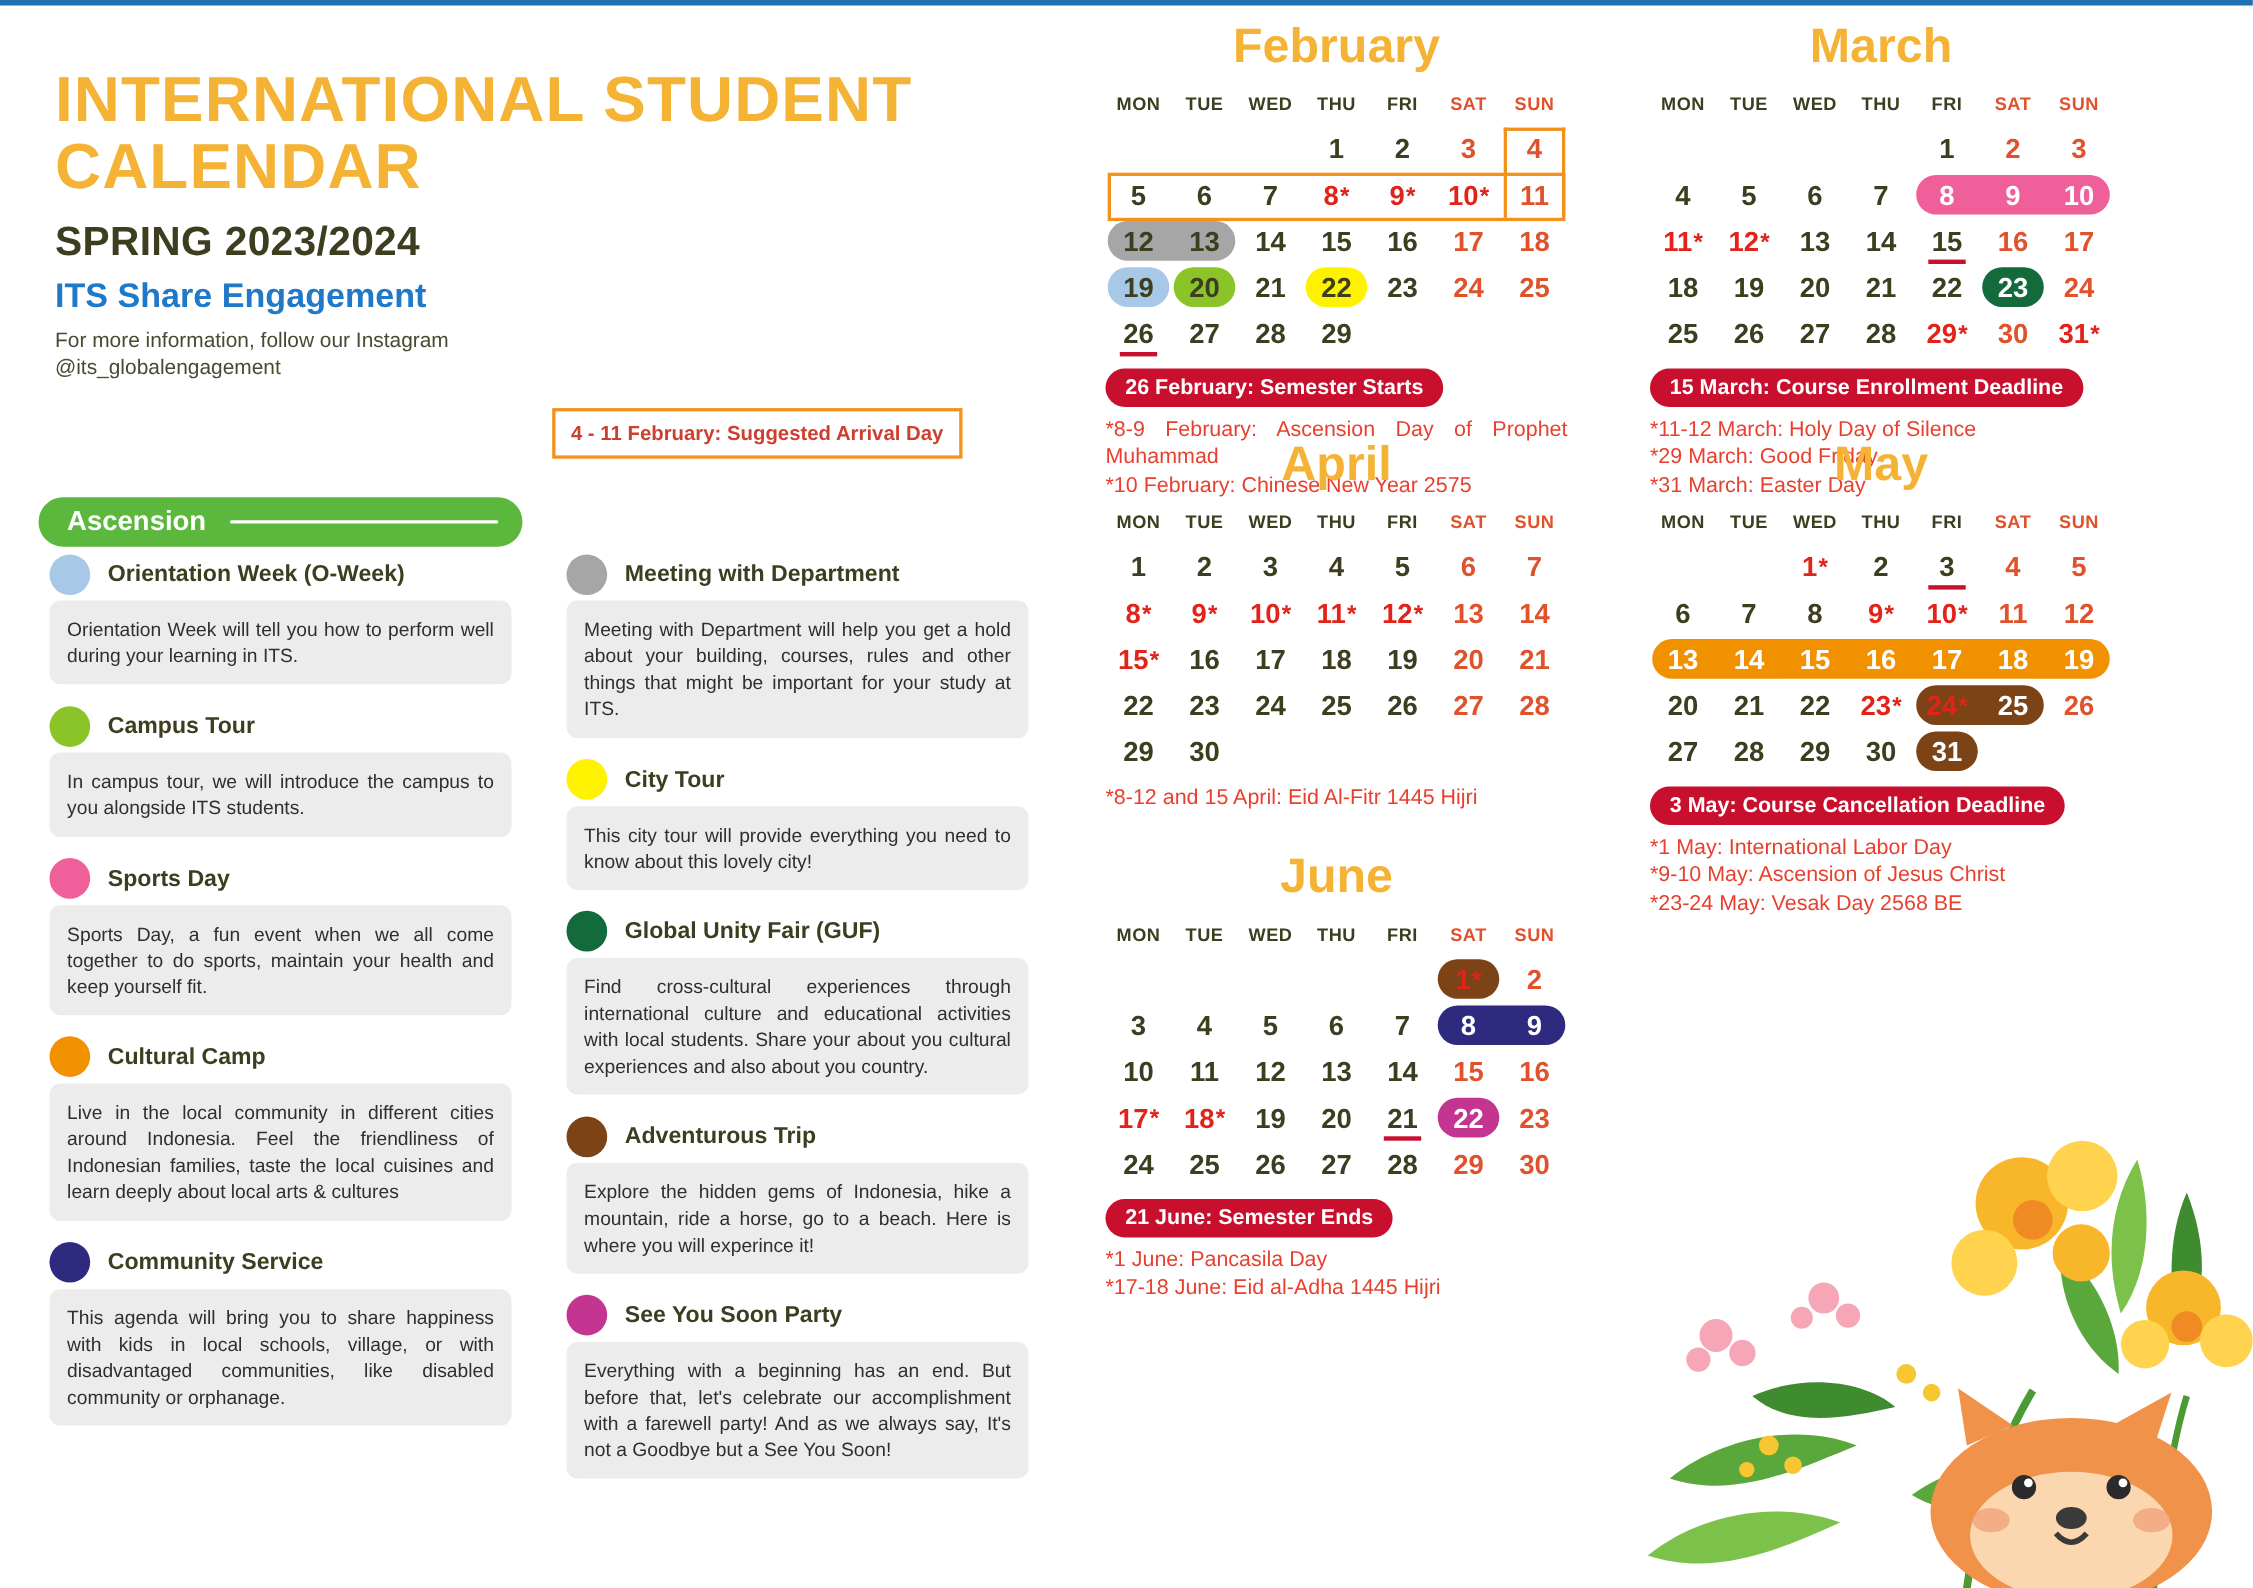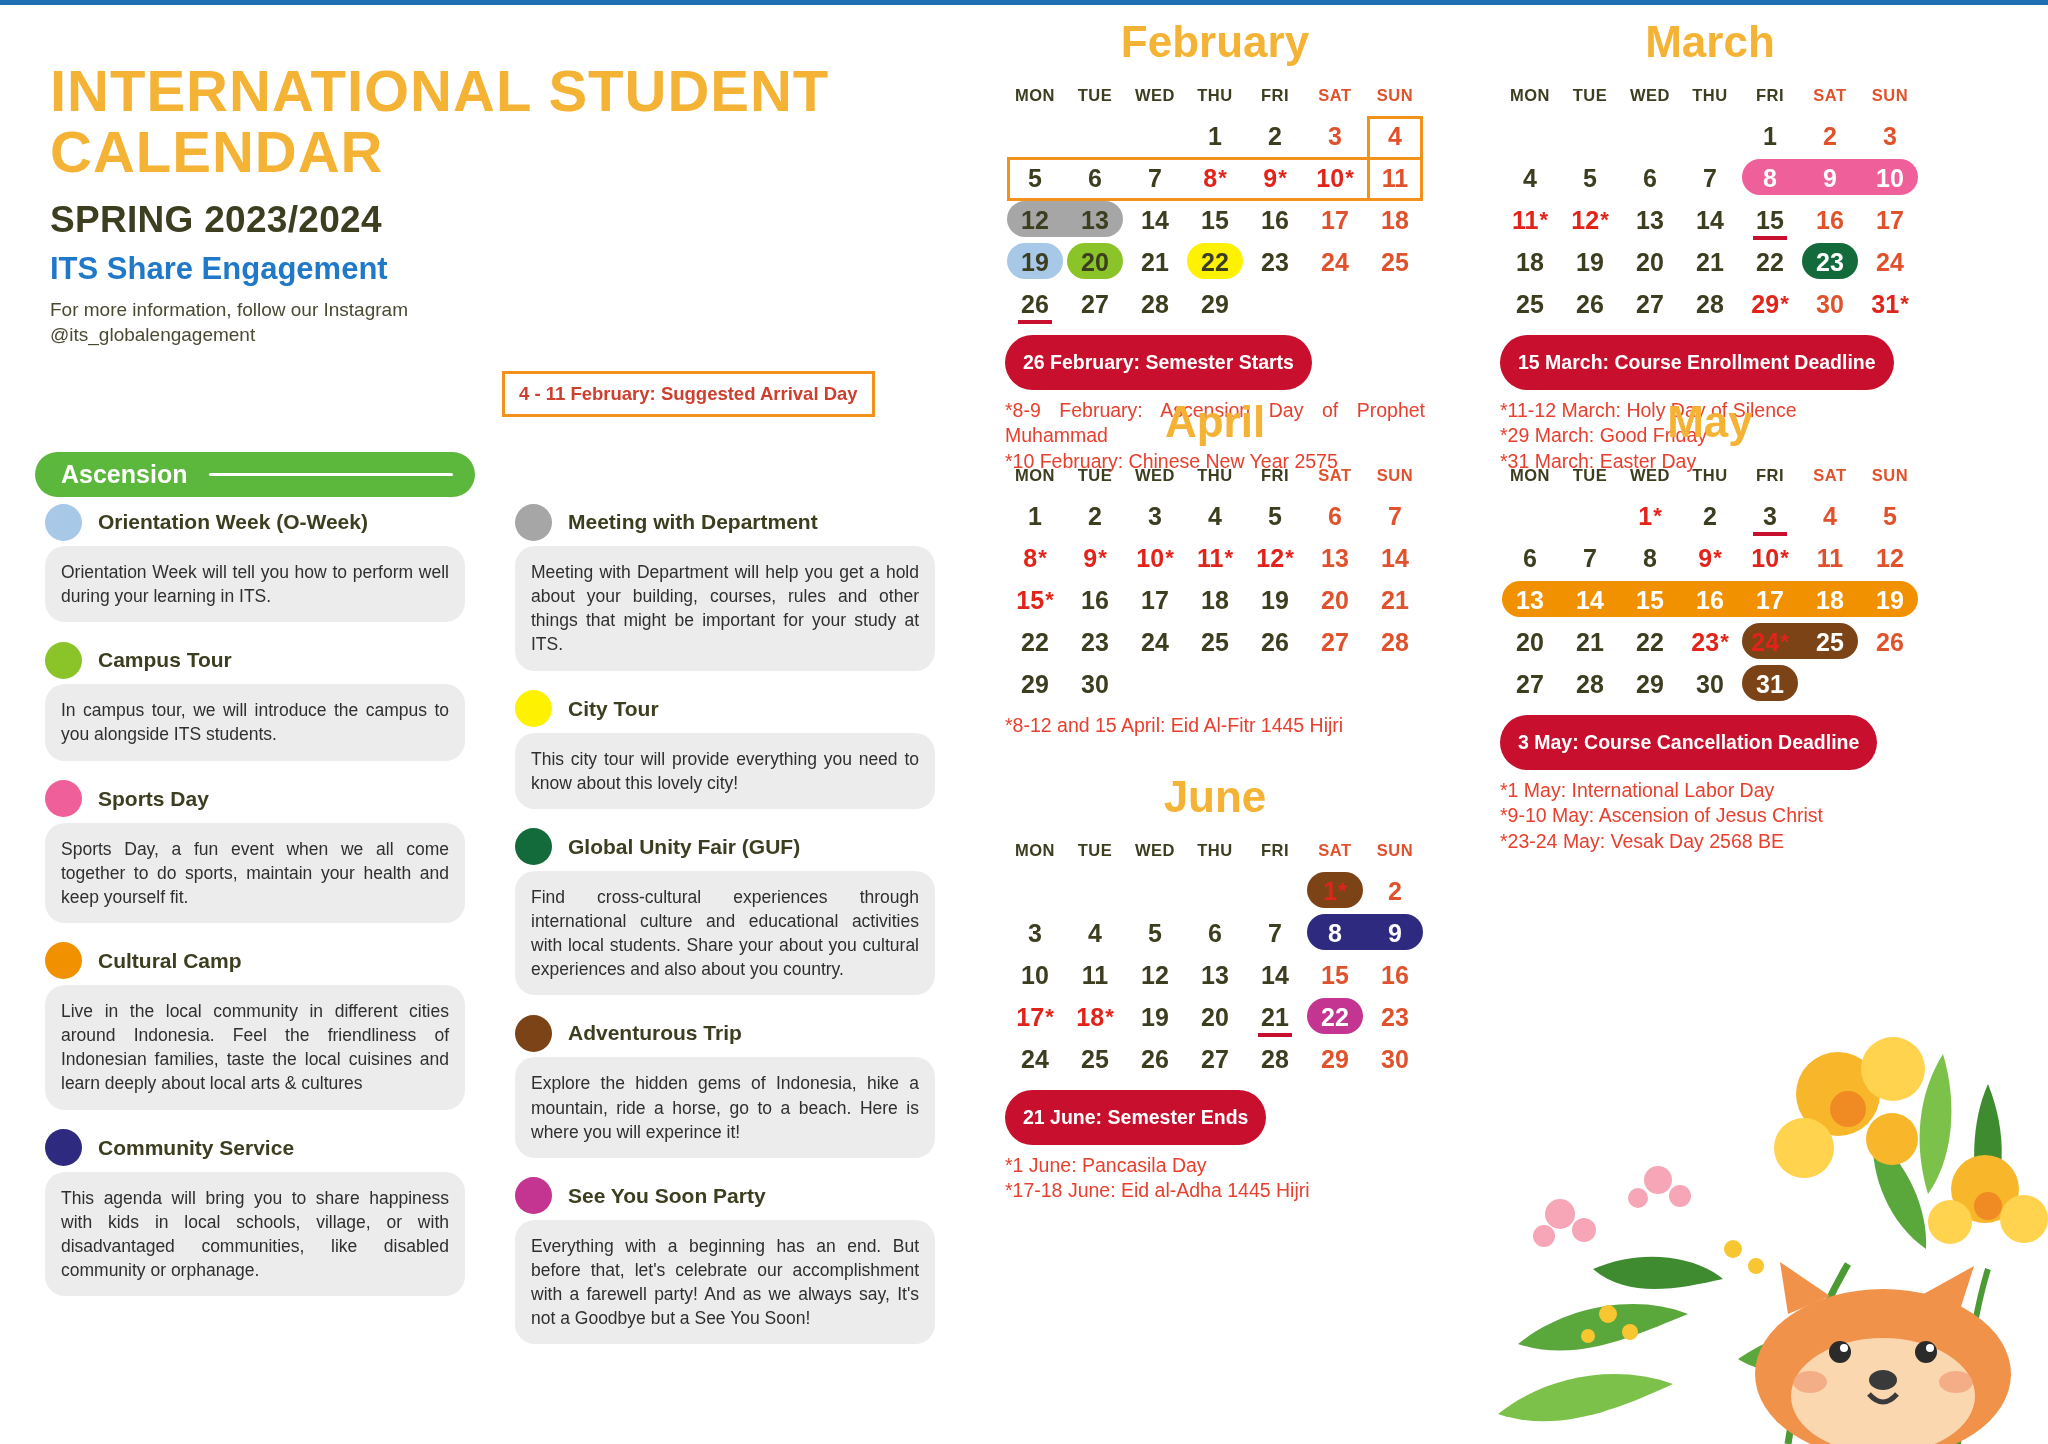--- a/index.html
+++ b/index.html
@@ -41,21 +41,21 @@
 
   .cols { position:absolute; left: 35px; top: 500px; width: 930px; display:flex; gap: 30px;}
   .col { width: 440px; }
   .col.right { padding-top: 0px; }
 
   .act { position: relative; margin-bottom: 16px; }
   .act-title-row { display:flex; align-items:center; gap: 16px; height: 44px; padding-left: 10px;}
   .dot { width: 37px; height: 37px; border-radius: 50%; flex: 0 0 37px; }
   .act-title { font-size: 21px; font-weight: 800; color: #3d3d20; }
   .act-body {
-    background: #ececec; border-radius: 20px; padding: 14px 16px;
+    background: #ececec; border-radius: 10px; padding: 14px 16px;
     font-size: 17.5px; line-height: 1.38; color: #2f2f2f; text-align: justify;
     margin-top: 2px; margin-left: 10px; width: 420px;
   }
 
   
   .cal { position: absolute; }
   .cal-title { font-size: 44px; font-weight: 900; color:#f5b335; text-align:center; line-height:1; }
   .grid { display:grid; grid-template-columns: repeat(7, 1fr); width: 100%; }
   .dow { font-size: 16.5px; font-weight: 800; text-align:center; padding: 14px 0 10px; letter-spacing:.5px;}
   .dow.we { color:#e0522c; }
@@ -69,21 +69,21 @@
   .cell .star { font-size: 22px; line-height:1; vertical-align: super; margin-left:1px;}
   .cell.underline::after {
     content:""; position:absolute; bottom: 1px; left:50%; transform: translateX(-50%);
     width: 34px; height: 4px; background:#c8102e;
   }
   
   .hl { position:absolute; border-radius: 999px; z-index: 0; }
 
   .note-pill {
     display:inline-block; background:#c8102e; color:#fff; border-radius: 999px;
-    padding: 16px 18px; font-size: 19.5px; font-weight: 800; margin-top: 10px;
+    padding: 6px 18px; font-size: 19.5px; font-weight: 800; margin-top: 10px;
   }
   .note-lines { color:#e8402f; font-size: 19.5px; line-height: 1.3; margin-top: 8px; }
   .note-lines.just { text-align: justify; }
 
   
   .feb-outline { position:absolute; border: 3px solid #f2921d; z-index:1; }
 
   
   .decor { position:absolute; right:0; bottom:0; width: 560px; height: 430px; z-index: 3; pointer-events:none;}
 </style>

